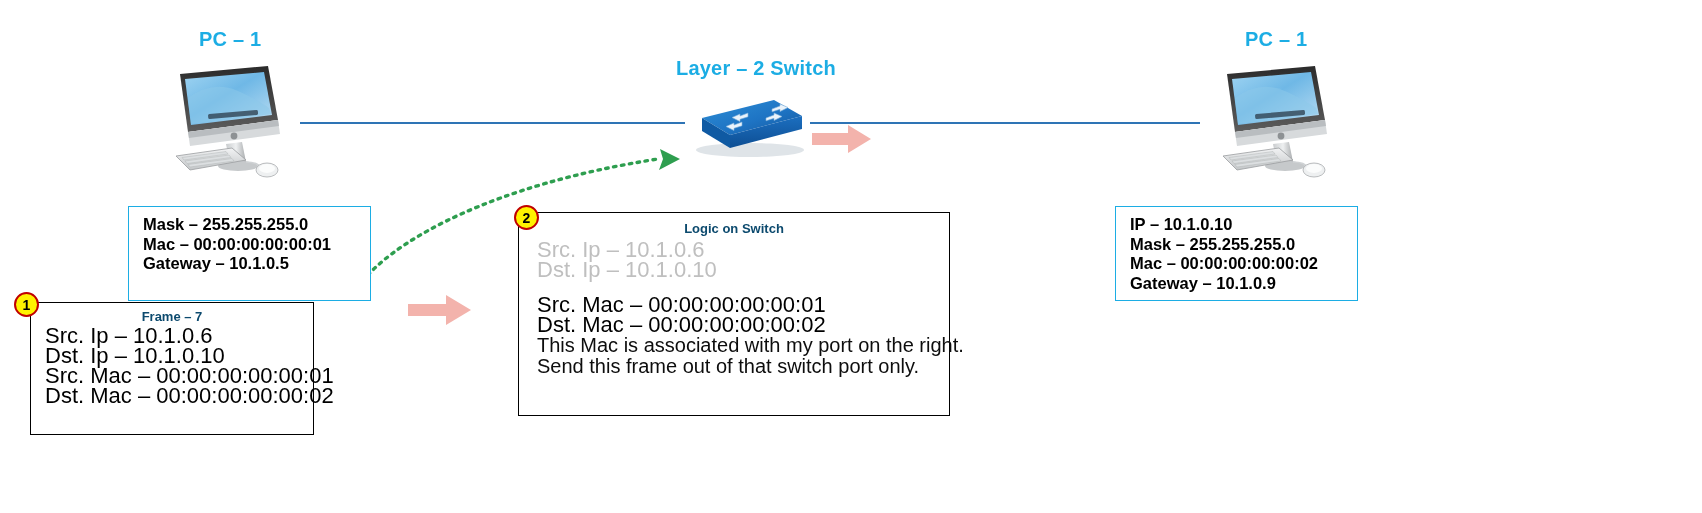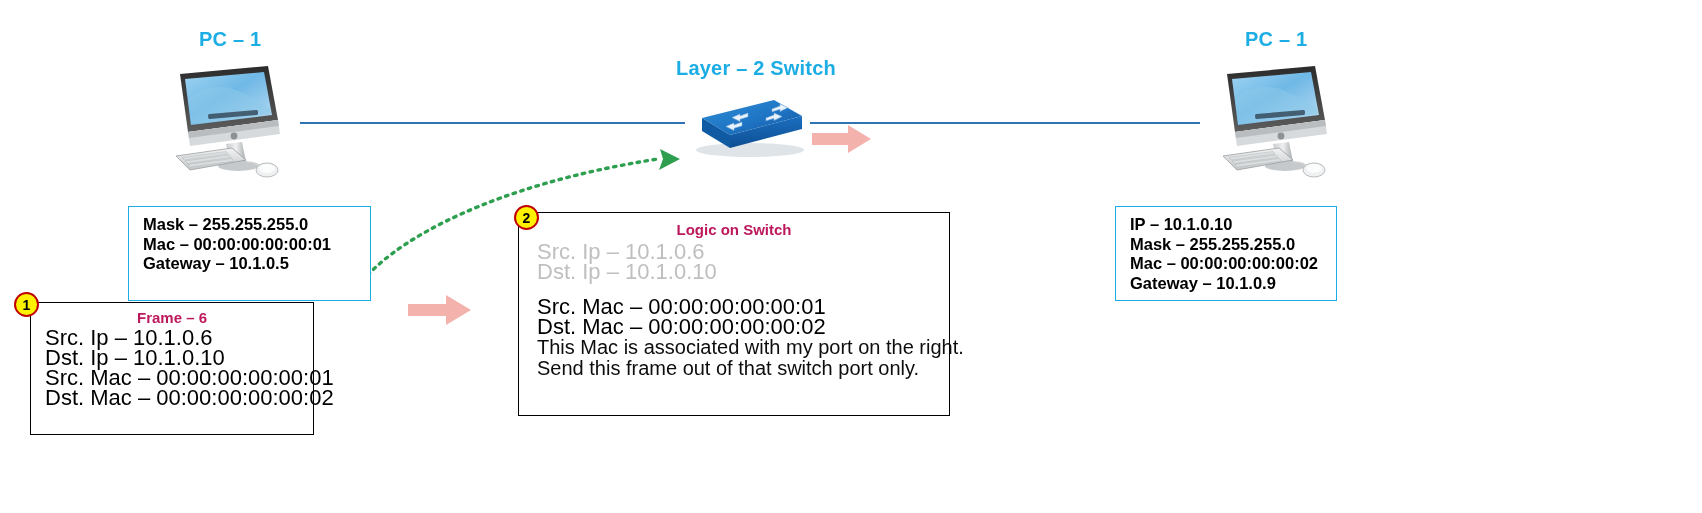--- a/index.html
+++ b/index.html
@@ -75,43 +75,43 @@
 
   
   .info-box {
     position: absolute;
     border: 1.5px solid #1CADE4;
     background: #ffffff;
     box-sizing: border-box;
     padding: 8px 0 8px 14px;
   }
   #pc1-box { left: 128px; top: 206px; width: 243px; height: 95px; }
-  #pc2-box { left: 1115px; top: 206px; width: 222px; height: 95px; }
+  #pc2-box { left: 1115px; top: 206px; width: 243px; height: 95px; }
   .info-line {
     font-size: 16.5px;
     font-weight: bold;
     color: #000000;
     line-height: 19.5px;
     white-space: nowrap;
   }
 
   
   .detail-box {
     position: absolute;
     border: 1.6px solid #000000;
     background: #ffffff;
     box-sizing: border-box;
   }
   #frame-box { left: 30px;  top: 302px; width: 284px; height: 133px; padding: 6px 0 0 14px; }
   #logic-box { left: 518px; top: 212px; width: 432px; height: 204px; padding: 8px 0 0 18px; }
 
   .box-heading {
-    color: #be185d;
+    color: #0c4a6e;
     font-weight: bold;
-    font-size: 15px;
+    font-size: 13px;
     text-align: center;
     white-space: nowrap;
   }
   #frame-box .box-heading { padding-right: 14px; margin-bottom: 2px; }
   #logic-box .box-heading { padding-right: 18px; margin-bottom: 4px; }
 
   .detail-line {
     font-size: 22px;
     font-weight: normal;
     color: #000000;
@@ -277,21 +277,21 @@
   </div>
 
   <div class="info-box" id="pc2-box">
     <div class="info-line">IP – 10.1.0.10</div>
     <div class="info-line">Mask – 255.255.255.0</div>
     <div class="info-line">Mac – 00:00:00:00:00:02</div>
     <div class="info-line">Gateway – 10.1.0.9</div>
   </div>
 
   <div class="detail-box" id="frame-box">
-    <div class="box-heading">Frame – 6</div>
+    <div class="box-heading">Frame – 7</div>
     <div class="detail-line">Src. Ip – 10.1.0.6</div>
     <div class="detail-line">Dst. Ip – 10.1.0.10</div>
     <div class="detail-line">Src. Mac – 00:00:00:00:00:01</div>
     <div class="detail-line">Dst. Mac – 00:00:00:00:00:02</div>
   </div>
 
   <div class="detail-box" id="logic-box">
     <div class="box-heading">Logic on Switch</div>
     <div class="detail-line muted">Src. Ip – 10.1.0.6</div>
     <div class="detail-line muted">Dst. Ip – 10.1.0.10</div>

